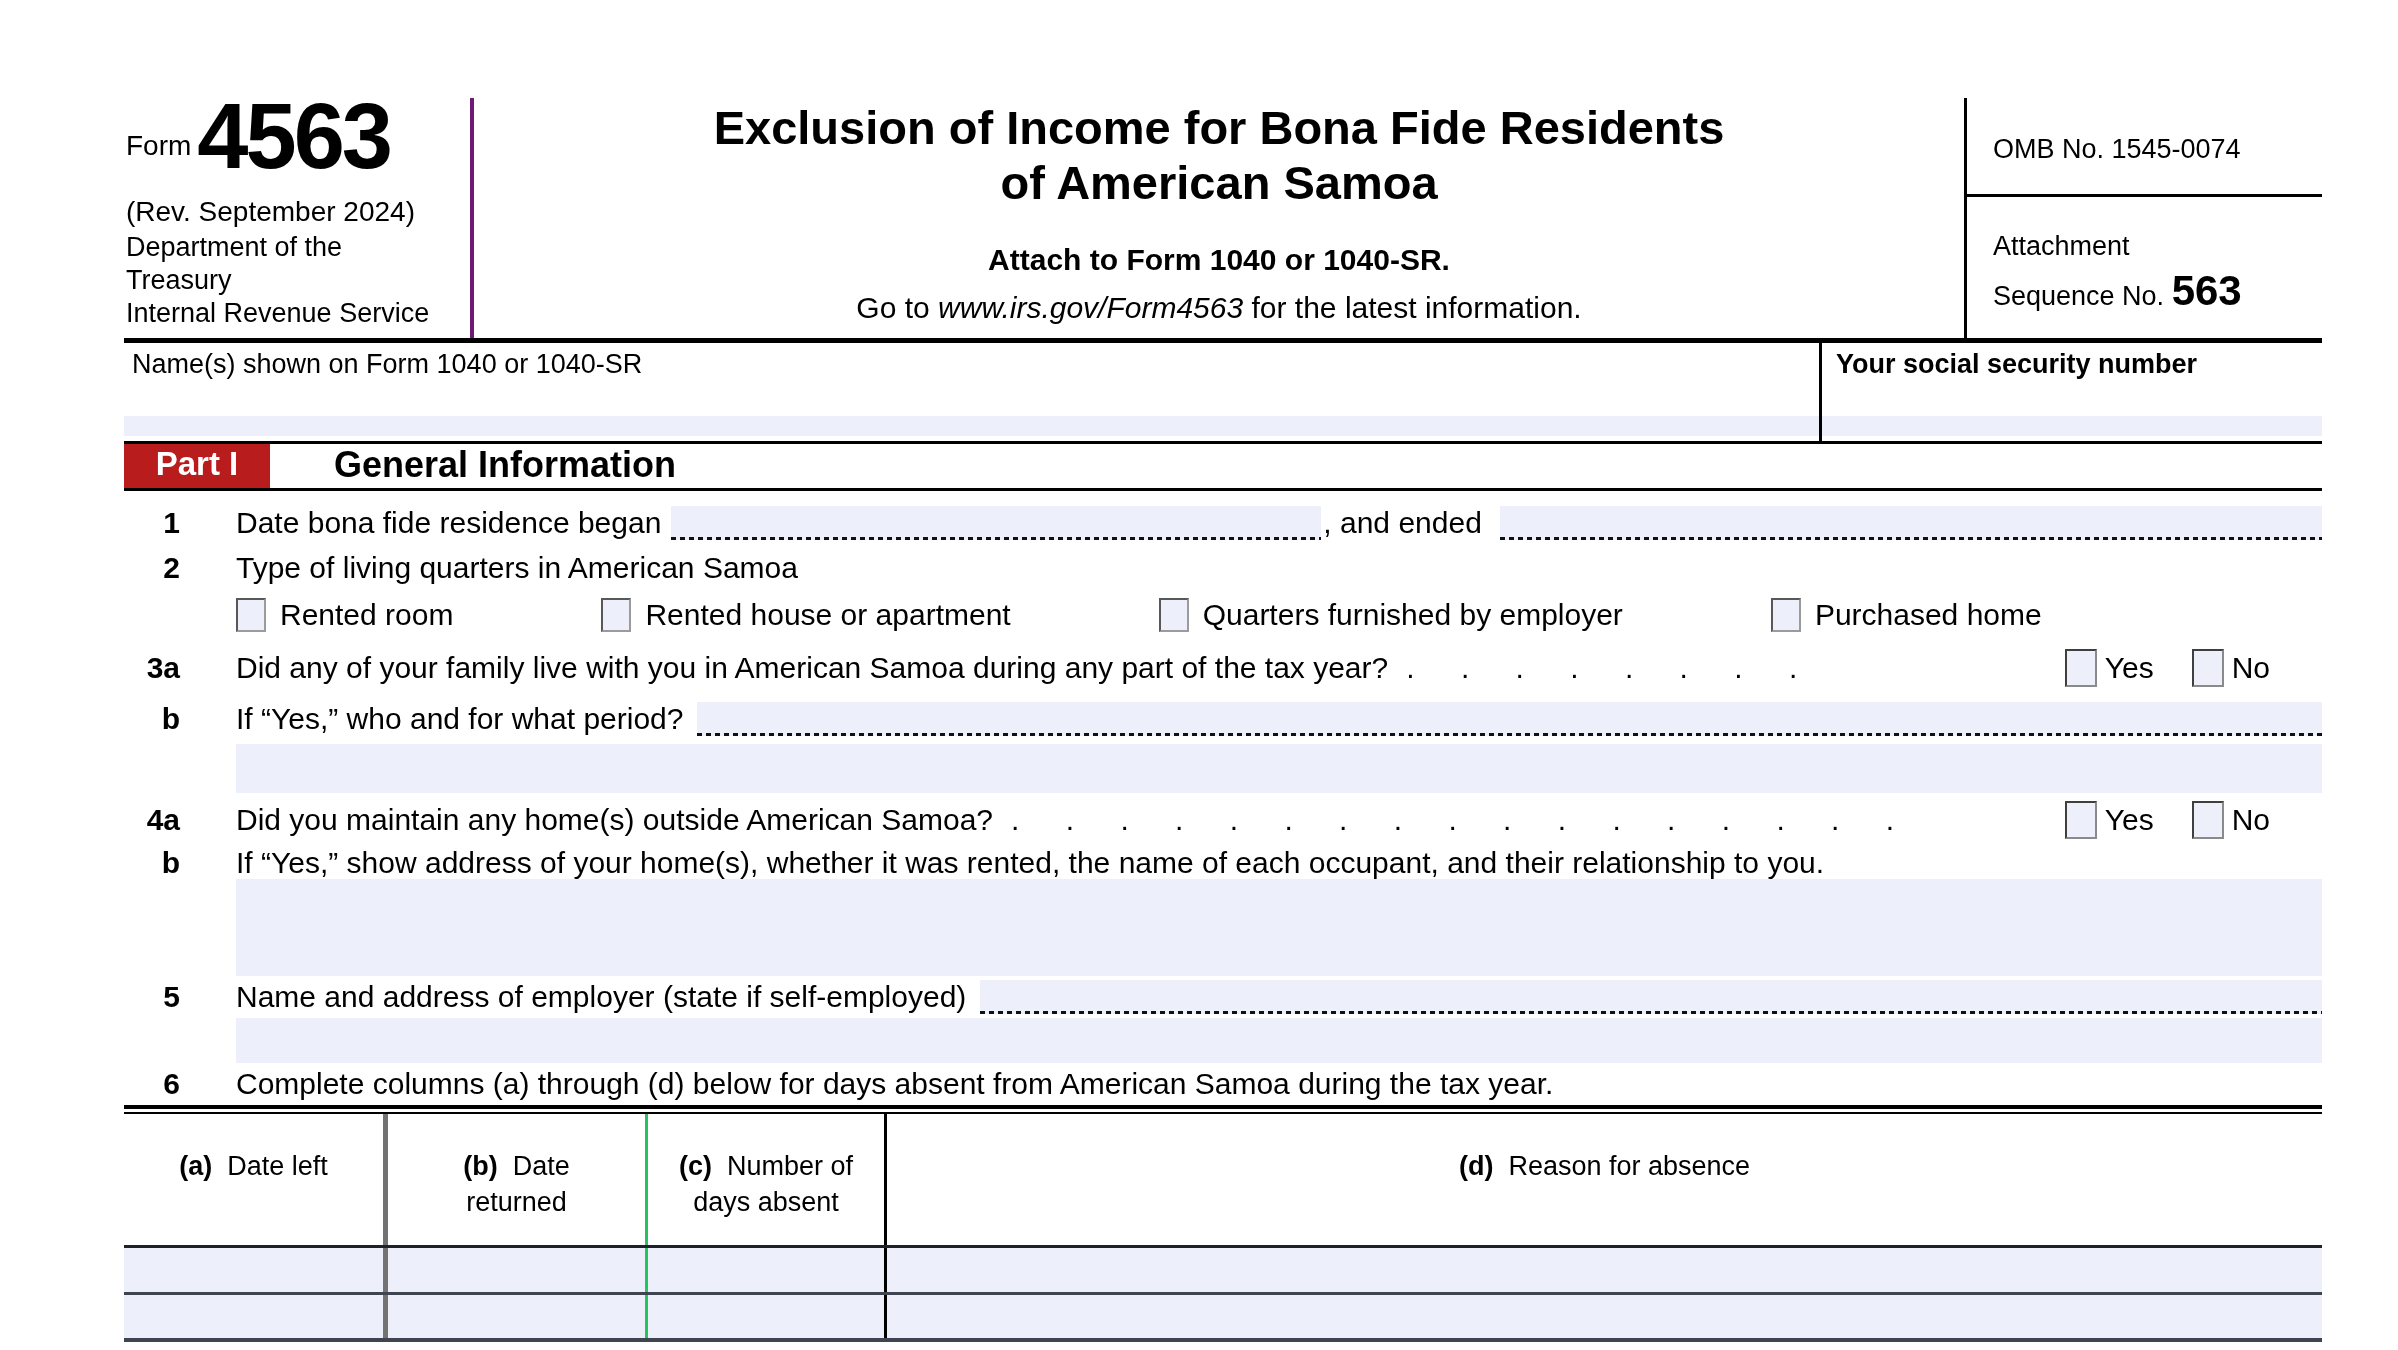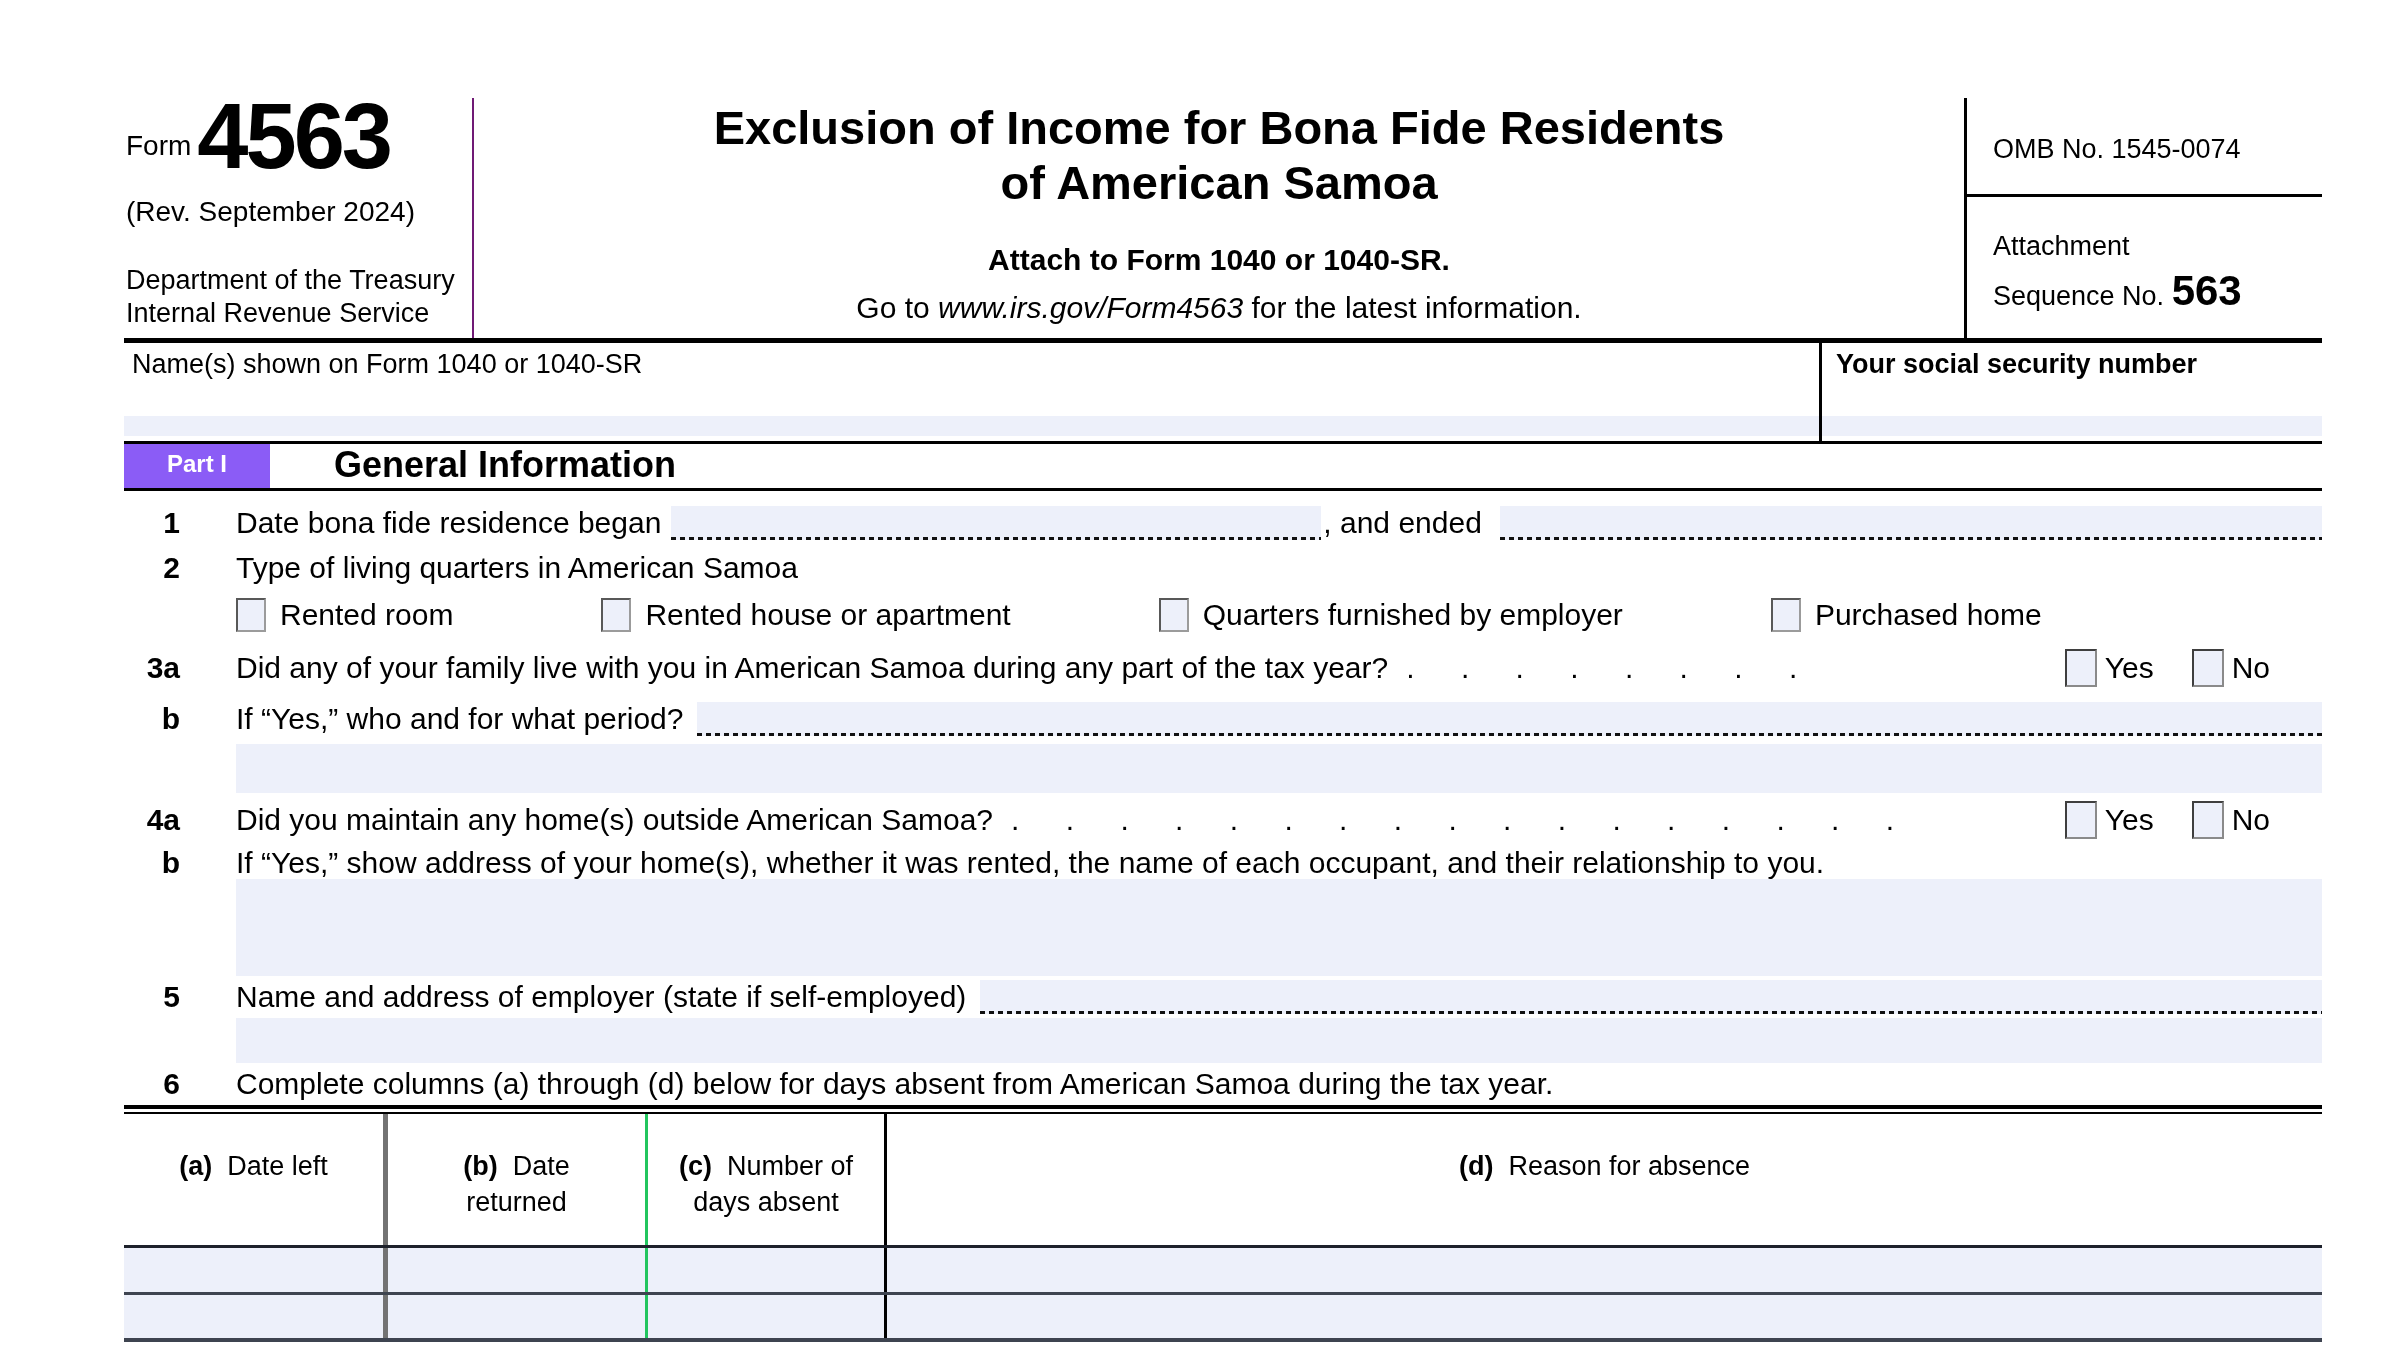--- a/index.html
+++ b/index.html
@@ -5,21 +5,21 @@
   * { box-sizing: border-box; margin: 0; padding: 0; }
   html, body { background: #ffffff; }
   body {
     width: 2398px; height: 1350px; overflow: hidden; position: relative;
     font-family: "Liberation Sans", "DejaVu Sans", sans-serif; color: #000;
   }
   #form { position: absolute; left: 124px; top: 98px; width: 2198px; }
 
   
   .header { display: flex; border-bottom: 5px solid #000; height: 245px; }
-  .col1 { width: 350px; border-right: 2px solid #701a75; padding: 2px 16px 8px 2px;
+  .col1 { width: 350px; border-right: 4px solid #701a75; padding: 2px 16px 8px 2px;
           display: flex; flex-direction: column; }
   .form-line { display: flex; align-items: flex-end; }
   .form-word { font-size: 28px; padding-bottom: 12px; }
   .form-num { font-size: 92px; font-weight: bold; line-height: 0.8; letter-spacing: -3px; margin-left: 6px; }
   .rev { font-size: 28px; margin-top: 22px; }
   .dept { font-size: 27px; margin-top: auto; line-height: 1.22; }
   .col2 { flex: 1; text-align: center; }
   .title { font-size: 47px; font-weight: bold; line-height: 1.18; margin-top: 2px; }
   .attach { font-size: 30px; font-weight: bold; margin-top: 32px; }
   .goto { font-size: 30px; font-weight: normal; margin-top: 14px; }
@@ -33,21 +33,21 @@
   .idrow { display: flex; height: 101px; border-bottom: 3px solid #000; }
   .idcell { display: flex; flex-direction: column; gap: 33px; }
   .namecell { width: 1698px; border-right: 3px solid #000; }
   .ssncell { flex: 1; }
   .idlabel { font-size: 27px; padding: 6px 0 0 8px; height: 40px; }
   .ssncell .idlabel { font-weight: bold; padding-left: 14px; }
   .idfill { flex: 1; background: #edf0fa; margin-bottom: 5px; }
 
   
   .partbar { display: flex; height: 47px; border-bottom: 3px solid #000; margin-bottom: 8px; }
-  .partbox { width: 146px; background: #8b5cf6; color: #fff; font-weight: bold; font-size: 24px;
+  .partbox { width: 146px; background: #b91c1c; color: #fff; font-weight: bold; font-size: 33px;
              display: flex; align-items: center; justify-content: center; padding-bottom: 4px; }
   .parttitle { font-size: 36px; font-weight: bold; margin-left: 64px; align-self: center; padding-bottom: 2px; }
 
   
   .ln { display: flex; align-items: center; font-size: 30px; }
   .num { flex: 0 0 56px; text-align: right; font-weight: bold; }
   .lbody { margin-left: 56px; flex: 1; display: flex; align-items: center; min-width: 0; }
   .fld { background: #edf0fa; }
   .dash { background-image: repeating-linear-gradient(90deg, #111 0 5px, transparent 5px 9px);
           background-repeat: no-repeat; background-position: 0 bottom; background-size: 100% 3px; }

